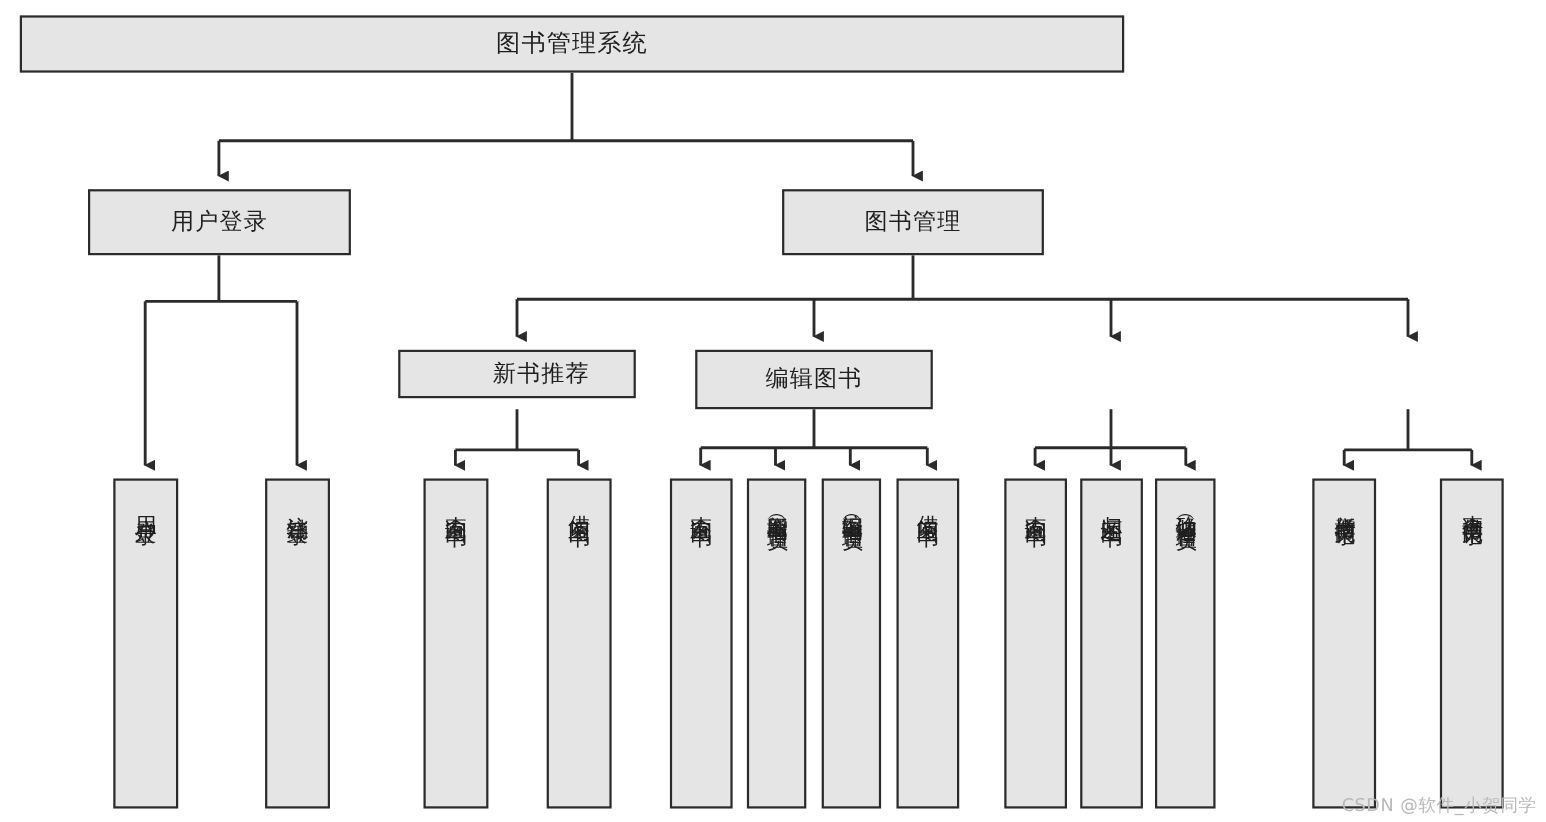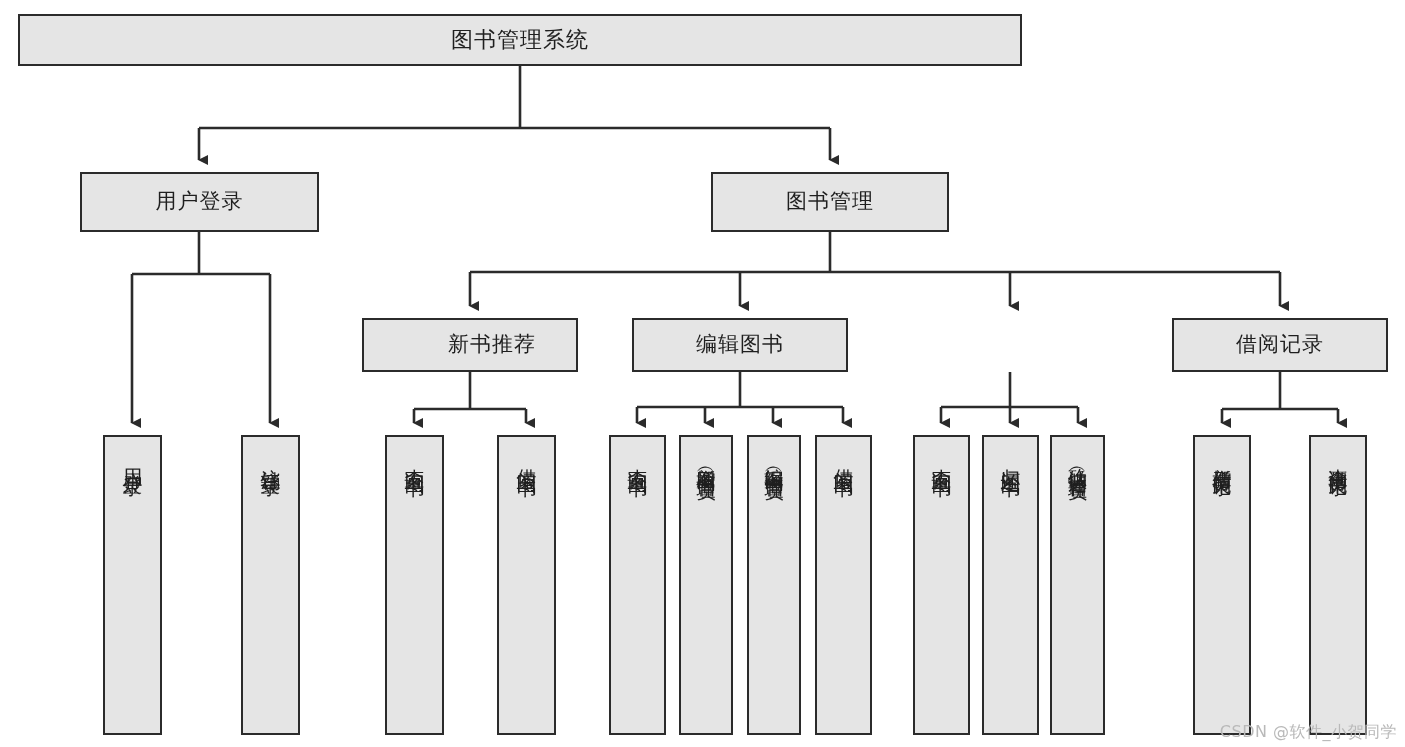--- a/index.html
+++ b/index.html
@@ -135,32 +135,29 @@
   </div>
 
   <div class="node horiz" style="left:80px; top:172px; width:239px; height:60px;">
     <span>用户登录</span>
   </div>
 
   <div class="node horiz" style="left:711px; top:172px; width:238px; height:60px;">
     <span>图书管理</span>
   </div>
 
-  <div class="node horiz" style="left:362px; top:318px; width:216px; height:54px;padding-left:44px;">
+  <div class="node horiz" style="left:362px; top:318px; width:216px; height:44px;padding-left:44px;">
     <span>新书推荐</span>
   </div>
 
   <div class="node horiz" style="left:632px; top:318px; width:216px; height:54px;">
     <span>编辑图书</span>
   </div>
 
 
-  <div class="node horiz" style="left:1172px; top:318px; width:216px; height:54px;">
-    <span>借阅记录</span>
-  </div>
 
   <div class="node leaf" style="left:103px; top:435px; width:59px; height:300px;">
     <span class="vtext">用户登录</span>
   </div>
 
   <div class="node leaf" style="left:241px; top:435px; width:59px; height:300px;">
     <span class="vtext">注销登录</span>
   </div>
 
   <div class="node leaf" style="left:385px; top:435px; width:59px; height:300px;">

